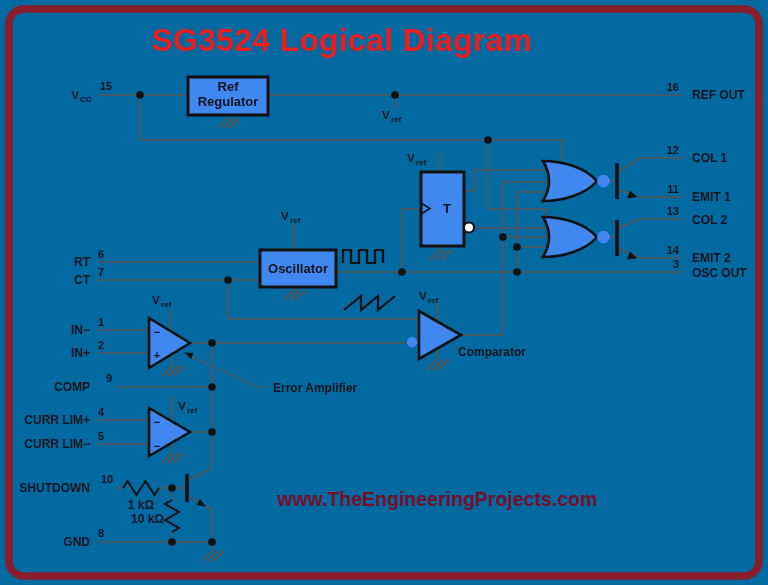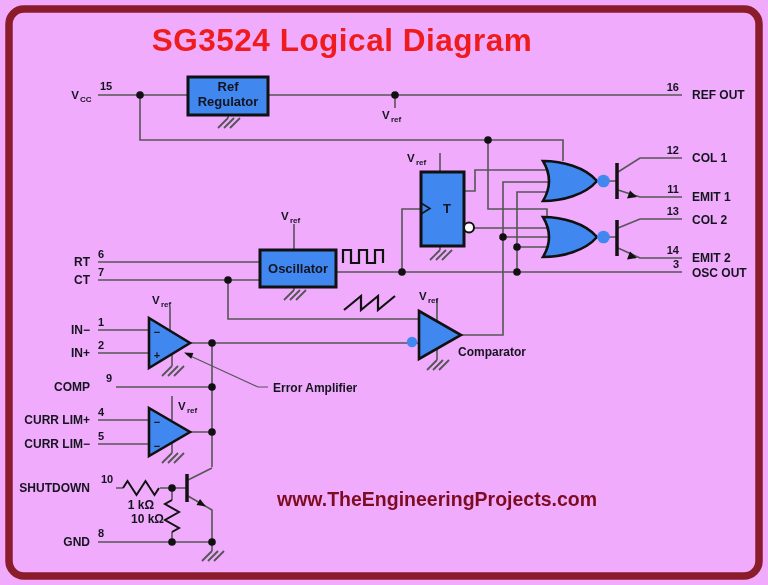--- a/index.html
+++ b/index.html
@@ -1,16 +1,16 @@
 <!DOCTYPE html>
 <html><head>
 <meta charset="utf-8">
 <style>
   html,body{margin:0;padding:0;background:#fff;}
-  .stage{position:relative;width:768px;height:585px;background:#f0abfc;overflow:hidden;
+  .stage{position:relative;width:768px;height:585px;background:#0369a1;overflow:hidden;
          font-family:"Liberation Sans", sans-serif;}
   svg text{font-family:"Liberation Sans","DejaVu Sans",sans-serif;fill:#14141e;font-weight:700;}
   .title-text{fill:#ee1c1c;font-size:31.5px;letter-spacing:.5px;}
   .wm{fill:#7d0c22;font-size:19.5px;}
   .pinlbl{font-size:12px;}
   .pinnum{font-size:11px;}
   .blocktxt{font-size:13px;}
   .subtxt{font-size:8px;}
   .vmain{font-size:11.5px;}
   .sign{font-size:11px;}

